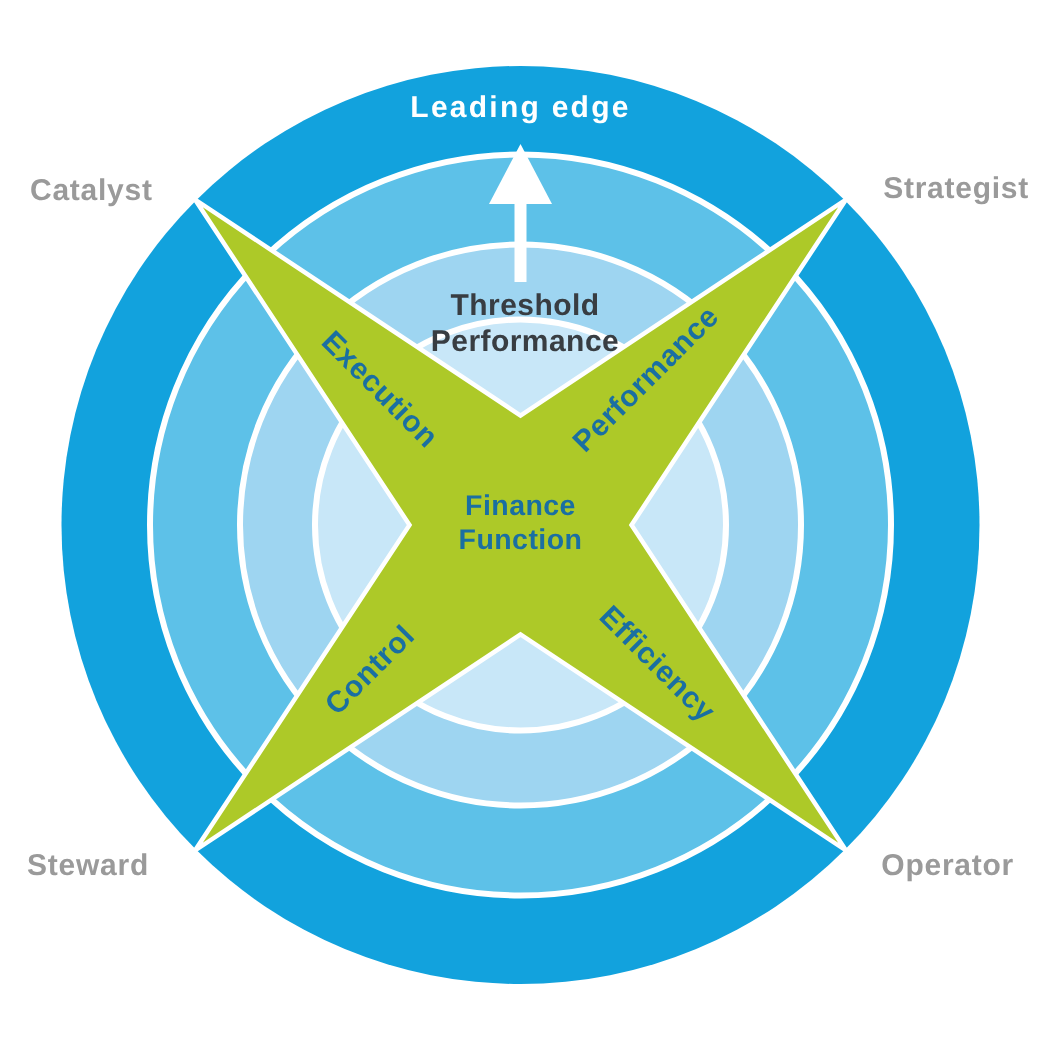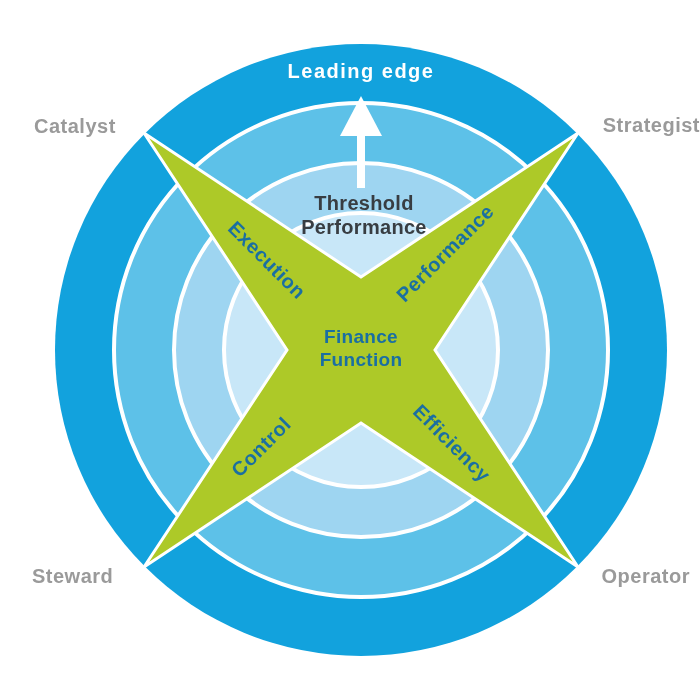--- a/index.html
+++ b/index.html
@@ -9,21 +9,20 @@
     height: 700px;
     background: #ffffff;
     overflow: hidden;
     font-family: "Liberation Sans", sans-serif;
   }
   .stage {
     position: relative;
     width: 636px;
     height: 700px;
     background: #ffffff;
-    padding-left: 14px;
   }
   svg text {
     font-family: "Liberation Sans", "DejaVu Sans", sans-serif;
     font-weight: bold;
   }
   .role-label      { font-size: 20px; letter-spacing: 0.5px; }
   .edge-label      { font-size: 20px; letter-spacing: 1.5px; }
   .threshold-label { font-size: 20px; letter-spacing: 0.3px; }
   .center-label    { font-size: 19px; letter-spacing: 0.3px; }
   .arm-label       { font-size: 20px; letter-spacing: 0.5px; }

